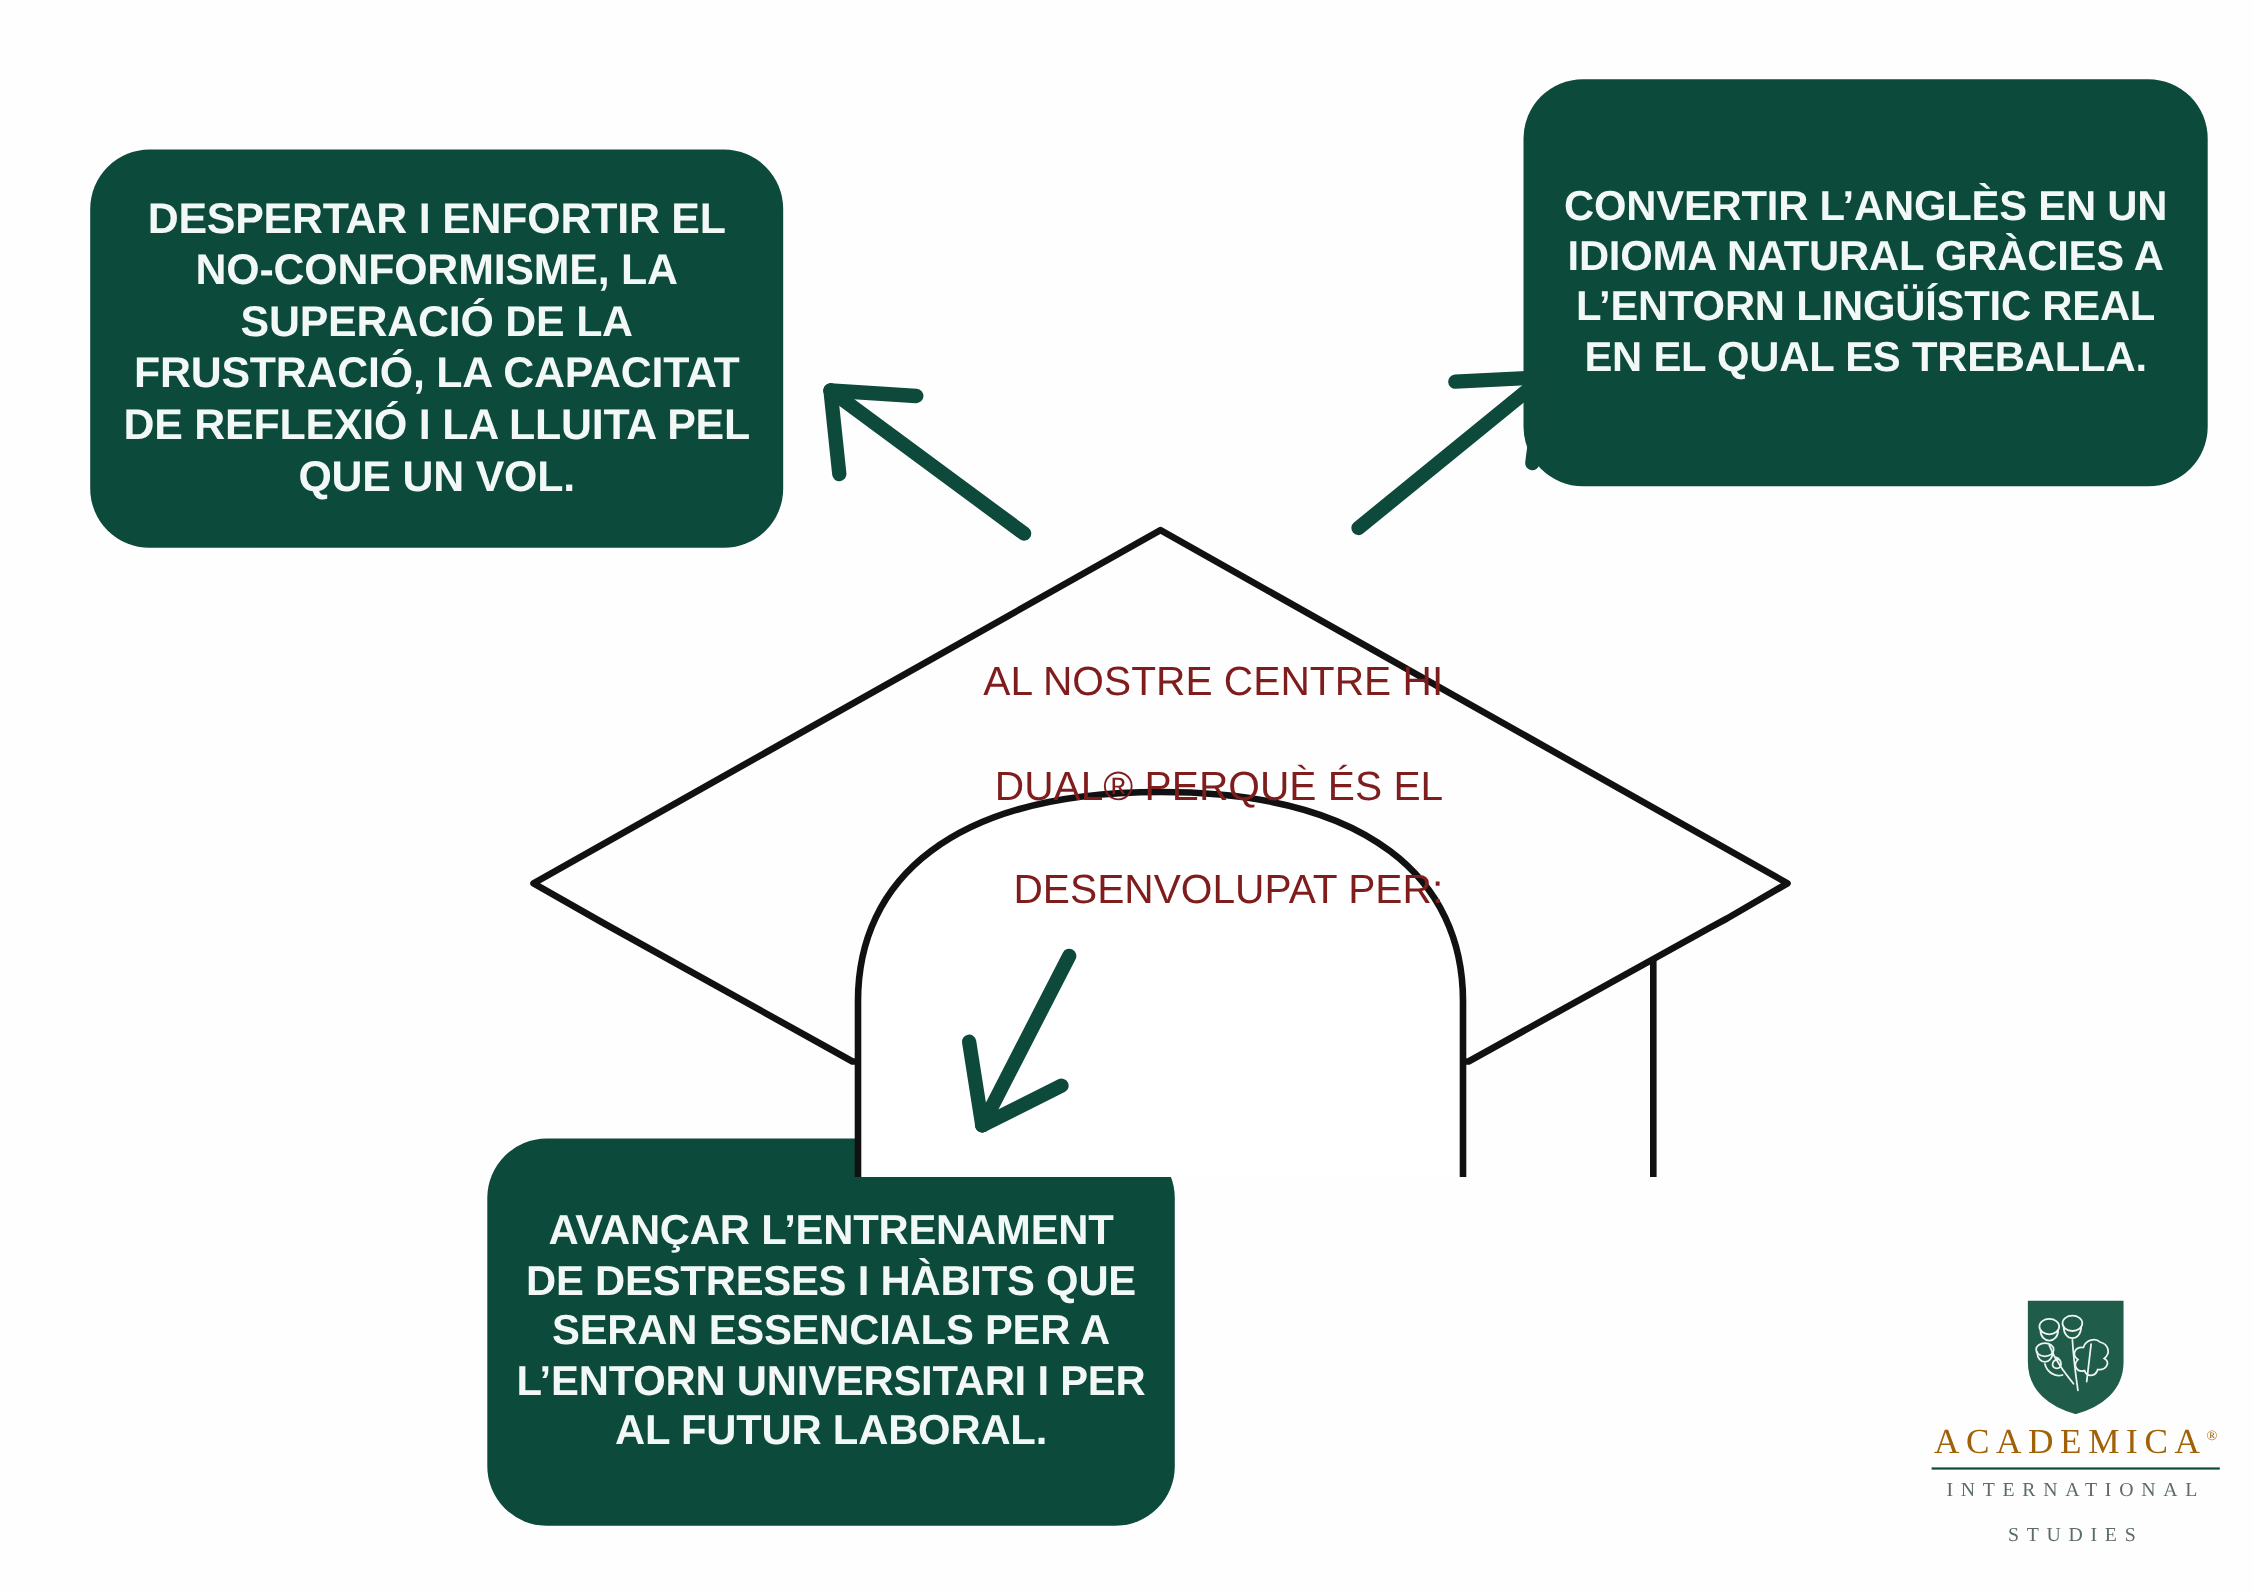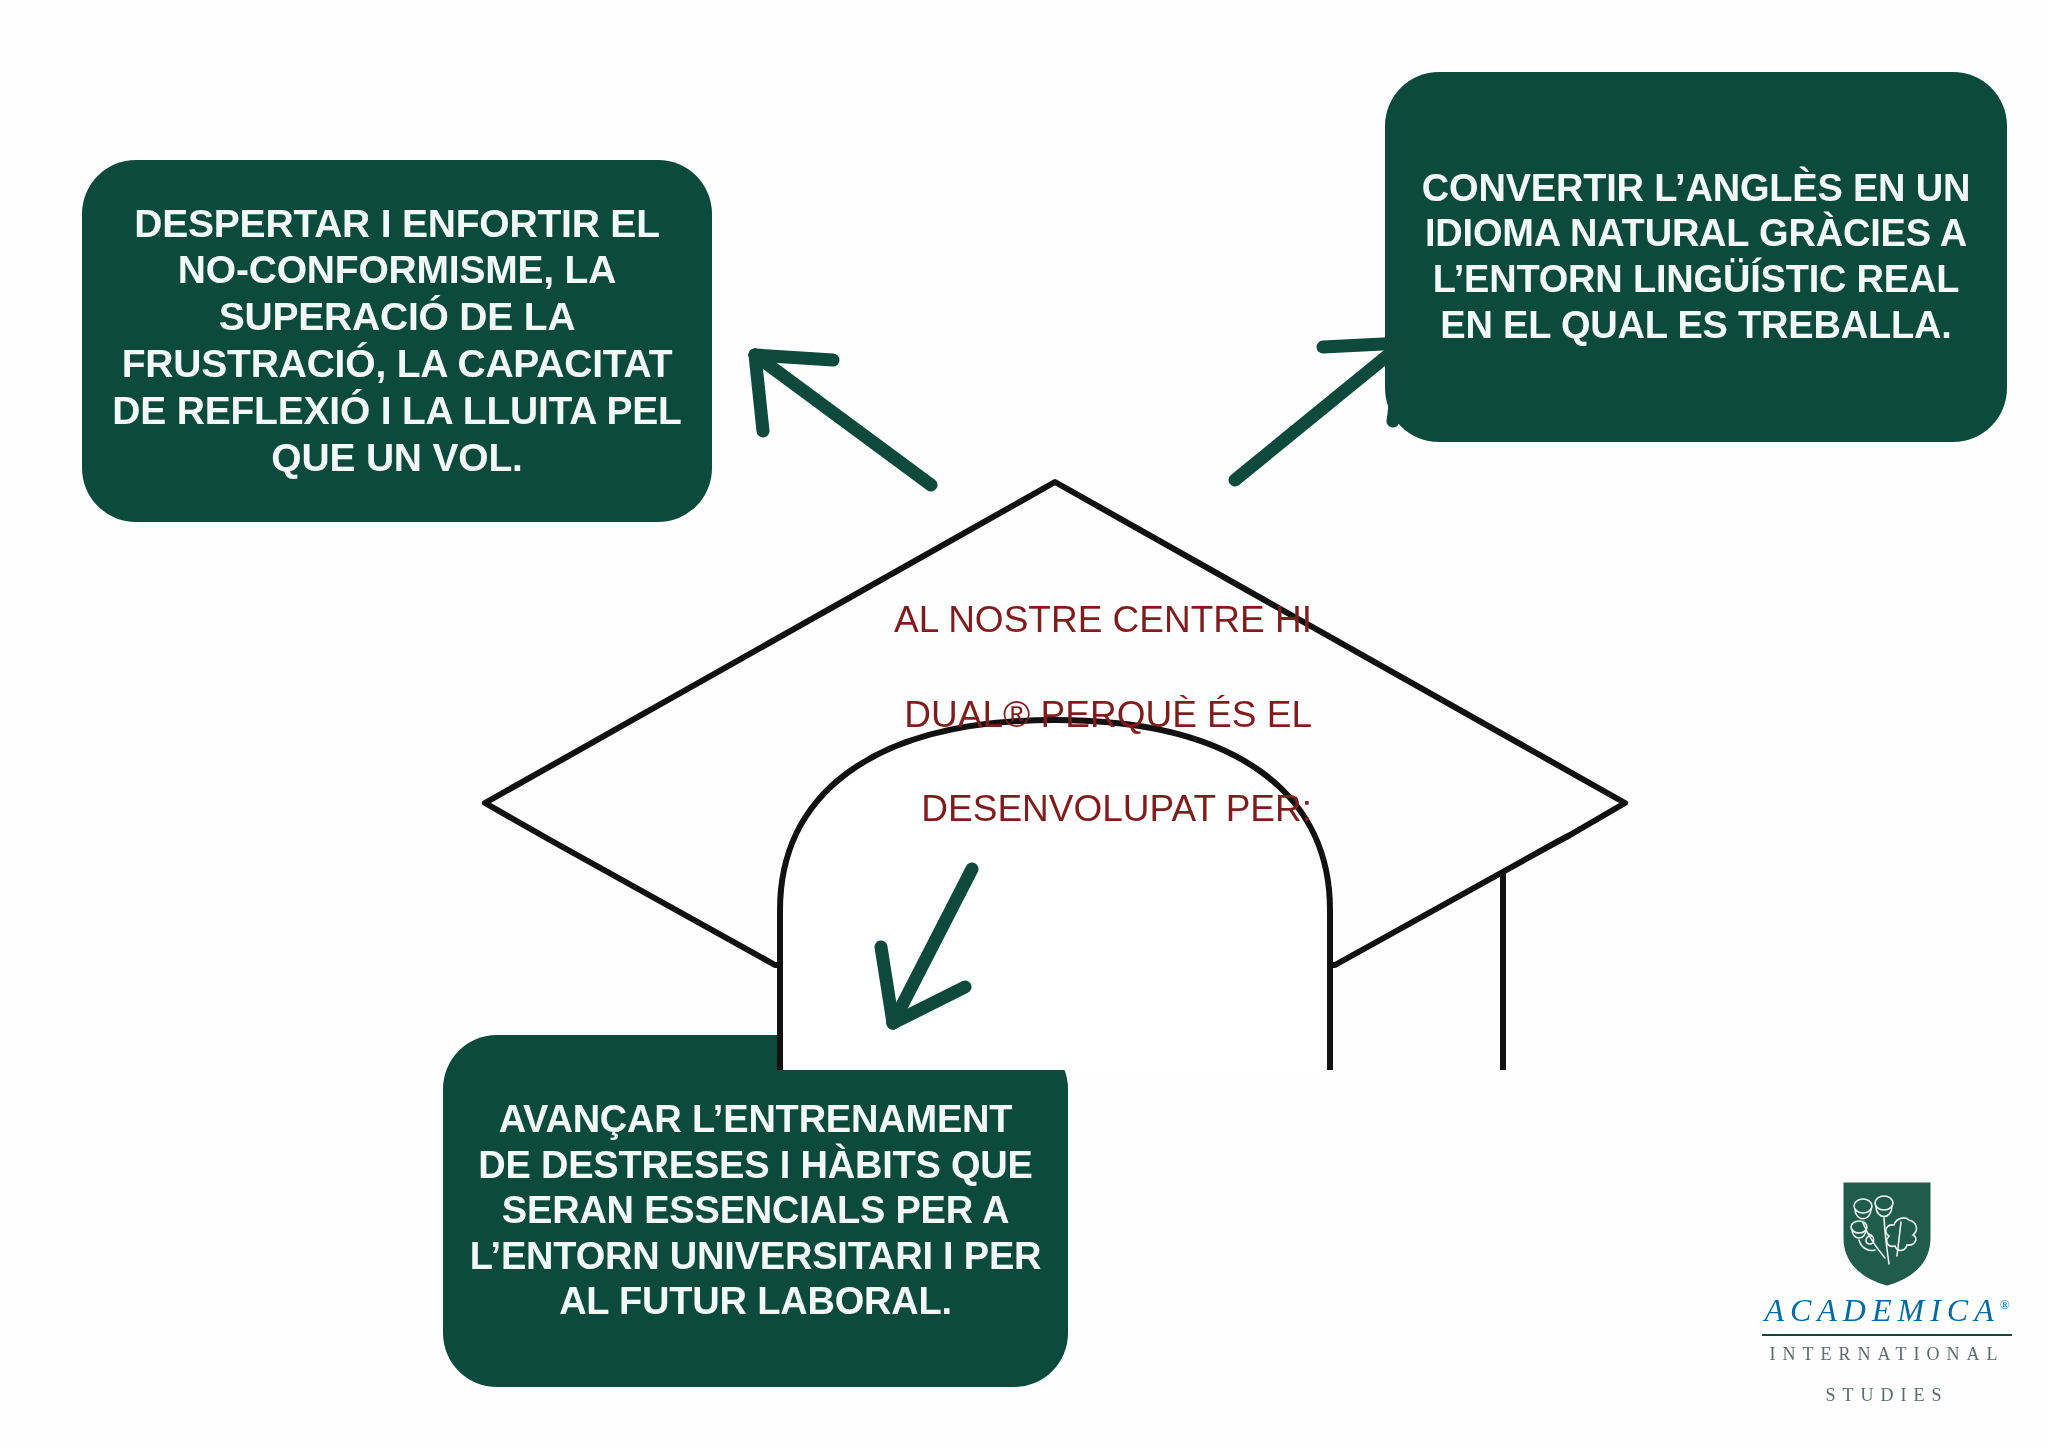--- a/index.html
+++ b/index.html
@@ -33,21 +33,21 @@
     letter-spacing: -0.2px;
   }
   .callout .txt {
     width: 100%;
     white-space: pre-line;
     line-height: 1.20;
   }
 
   #box-top-left {
     left: 82px;
-    top: 160px;
+    top: 136px;
     width: 630px;
     height: 362px;
     font-size: 39px;
     padding: 0 28px;
   }
   #box-top-right {
     left: 1385px;
     top: 72px;
     width: 622px;
     height: 370px;
@@ -106,30 +106,29 @@
     width: 290px;
     height: 220px;
     text-align: center;
   }
   #logo-shield {
     display: block;
     margin: 0 auto;
   }
   #logo-word {
     font-family: "Liberation Serif", serif;
-    color: #0369a1;
+    color: #a16207;
     font-size: 32px;
     letter-spacing: 6px;
     margin-top: 4px;
     position: relative;
     display: inline-block;
     padding: 0 2px 5px 2px;
     border-bottom: 2px solid #11483c;
     white-space: nowrap;
-    font-style: italic;
   }
   #logo-word sup {
     font-size: 13px;
     letter-spacing: 0;
     vertical-align: super;
   }
   #logo-sub1, #logo-sub2 {
     font-family: "Liberation Serif", serif;
     color: #5d6a6a;
     font-size: 18px;

